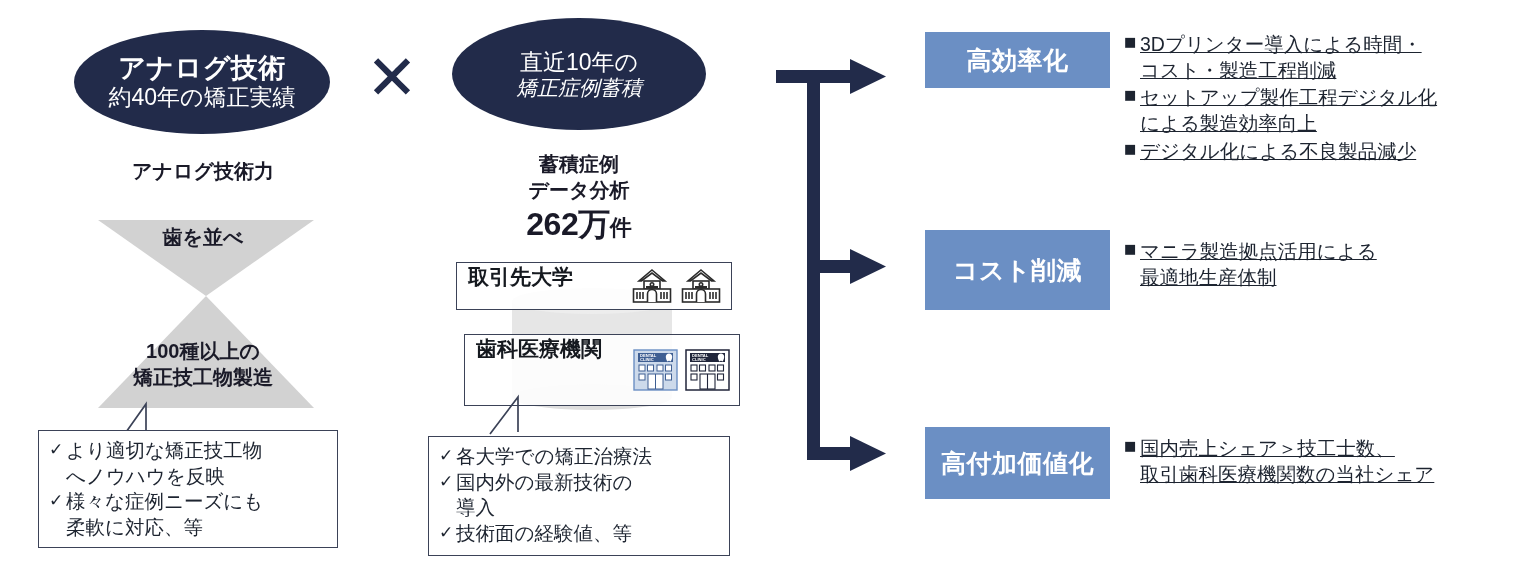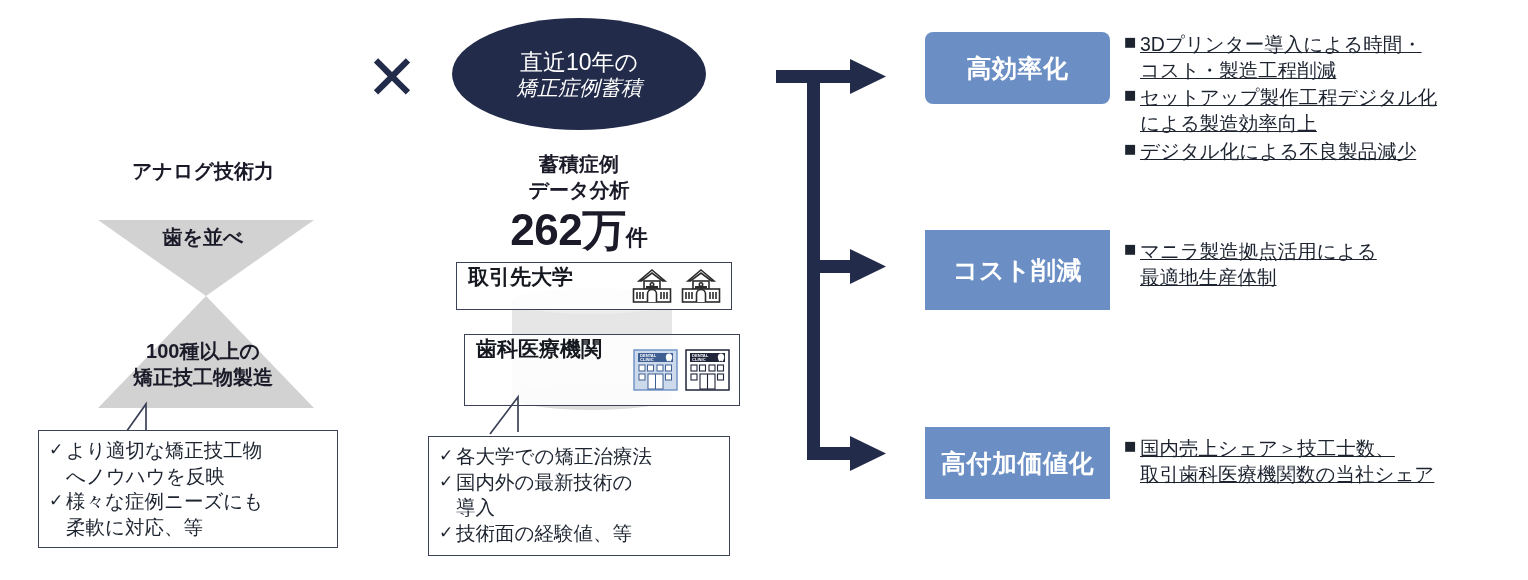--- a/index.html
+++ b/index.html
@@ -80,21 +80,21 @@
 
   
   #label-accum{
     left:452px;top:152px;width:254px;text-align:center;
     font-size:20px;font-weight:bold;line-height:1.28;
   }
   #label-count{
     left:452px;top:208px;width:254px;text-align:center;
     font-weight:bold;line-height:1;
   }
-  #label-count .big{font-size:44px;letter-spacing:-.5px;}
+  #label-count .big{font-size:32px;letter-spacing:-.5px;}
   #label-count .unit{font-size:22px;}
 
   
   #db-cyl{left:512px;top:288px;width:160px;height:118px;}
   #db-cyl .body{
     position:absolute;left:0;top:12px;width:160px;height:96px;
     background:#e6e6e6;
   }
   #db-cyl .top{
     position:absolute;left:0;top:0;width:160px;height:26px;
@@ -122,21 +122,21 @@
 
   
   #arrow-tree{left:776px;top:42px;width:140px;height:450px;}
 
   
   .outbox{
     position:absolute;background:#6b8fc4;color:#ffffff;
     display:flex;align-items:center;justify-content:center;
     font-size:25px;font-weight:bold;letter-spacing:.5px;
   }
-  #outbox-0{left:925px;top:32px;width:185px;height:72px;border-radius:8px;}
+  #outbox-0{left:925px;top:32px;width:185px;height:56px;}
   #outbox-1{left:925px;top:230px;width:185px;height:80px;}
   #outbox-2{left:925px;top:427px;width:185px;height:72px;}
 
   .bullets{position:absolute;width:400px;font-size:19.5px;line-height:1.34;color:#1d2430;}
   #bullets-0{left:1124px;top:31px;}
   #bullets-1{left:1124px;top:238px;}
   #bullets-2{left:1124px;top:435px;}
   .bullets .bl{display:flex;align-items:flex-start;margin-bottom:1px;}
   .bullets .sq{
     flex:0 0 auto;width:16px;font-size:13px;line-height:1.75;color:#1d2430;
@@ -144,20 +144,24 @@
   }
   .bullets .bt{flex:1 1 auto;text-decoration:underline;}
 
   svg{display:block;overflow:visible;}
 </style>
 </head>
 <body>
 
 <div class="stage">
 
+  <div class="oval" id="oval-analog">
+    <div class="t1">アナログ技術</div>
+    <div class="t2">約40年の矯正実績</div>
+  </div>
 
   <div class="abs" id="multiply">✕</div>
 
   <div class="abs" id="label-analog-power">アナログ技術力</div>
 
   <div class="tri" id="tri-top"></div>
   <div class="tri" id="tri-bottom"></div>
 
   <div class="hg-text" id="hg-text-top">
     <div>歯を並べ</div>

